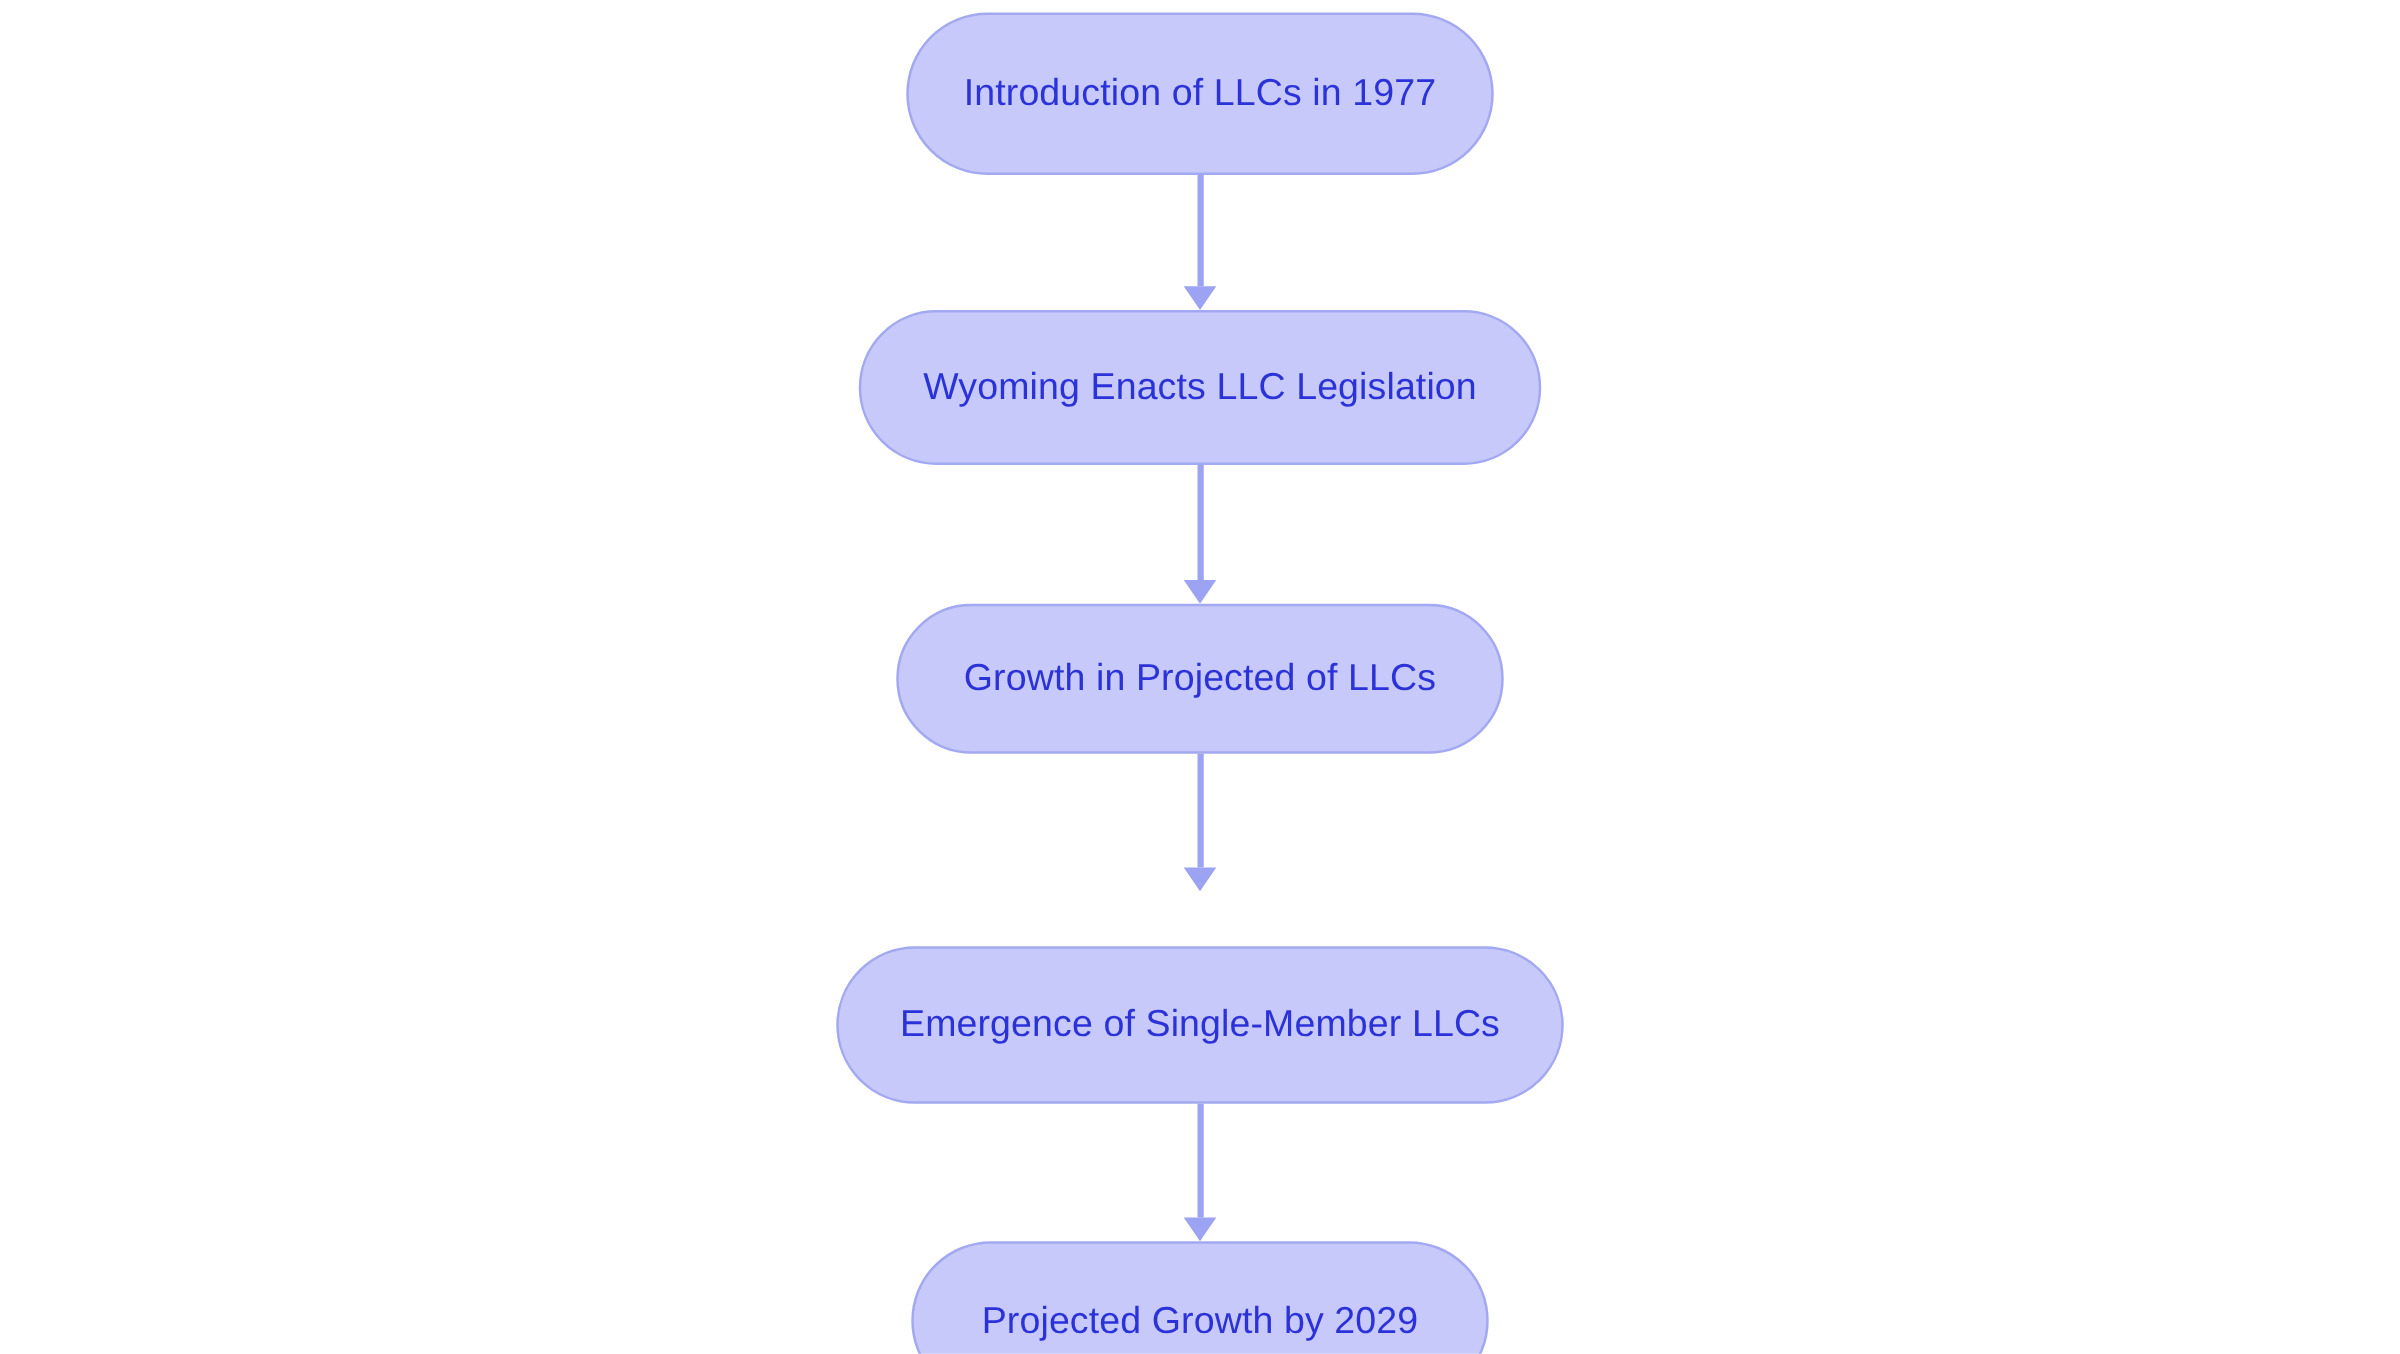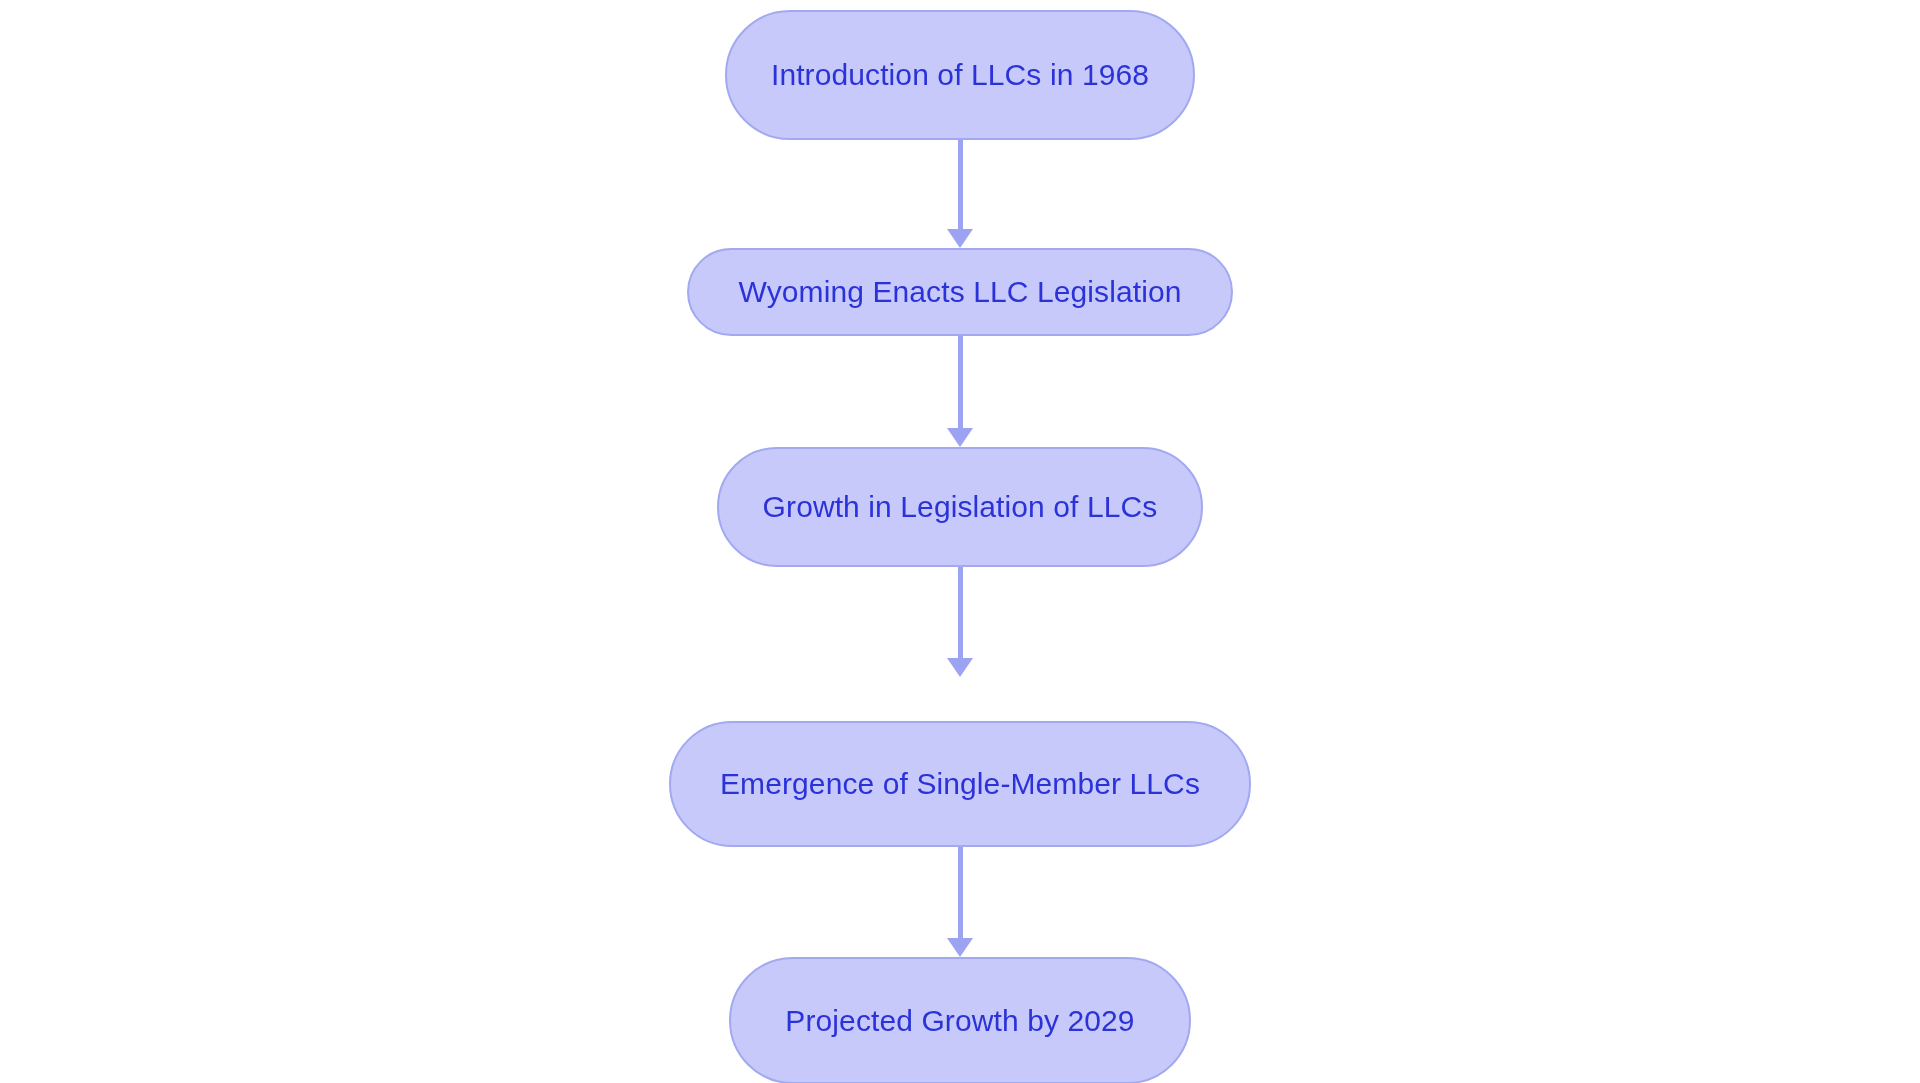--- a/index.html
+++ b/index.html
@@ -53,21 +53,21 @@
     color: #2b32d8;
     font-size: 30px;
     font-weight: 400;
     letter-spacing: 0.1px;
     line-height: 1.2;
     padding: 0 46px;
   }
 
   
   .node-1 { width: 470px; height: 130px; margin-top: 10px; }
-  .node-2 { width: 546px; height: 88px; }
+  .node-2 { width: 546px; height: 124px; }
   .node-3 { width: 486px; height: 120px; }
   .node-4 { width: 582px; height: 126px; margin-top: 44px; }
   .node-5 { width: 462px; height: 127px; }
 
   
   .flow-connector {
     position: relative;
     width: 26px;
     flex: 0 0 auto;
     display: flex;
@@ -94,39 +94,39 @@
     flex: 0 0 auto;
   }
 </style>
 </head>
 <body>
 
 <div id="flowchart-canvas">
   <div class="flow-column">
 
     <div class="flow-node node-1">
-      <span class="node-label">Introduction of LLCs in 1968</span>
+      <span class="node-label">Introduction of LLCs in 1977</span>
     </div>
 
     <div class="flow-connector connector-1">
       <div class="connector-line"></div>
       <div class="connector-arrow"></div>
     </div>
 
     <div class="flow-node node-2">
       <span class="node-label">Wyoming Enacts LLC Legislation</span>
     </div>
 
     <div class="flow-connector connector-2">
       <div class="connector-line"></div>
       <div class="connector-arrow"></div>
     </div>
 
     <div class="flow-node node-3">
-      <span class="node-label">Growth in Legislation of LLCs</span>
+      <span class="node-label">Growth in Projected of LLCs</span>
     </div>
 
     <div class="flow-connector connector-3">
       <div class="connector-line"></div>
       <div class="connector-arrow"></div>
     </div>
 
     <div class="flow-node node-4">
       <span class="node-label">Emergence of Single-Member LLCs</span>
     </div>

